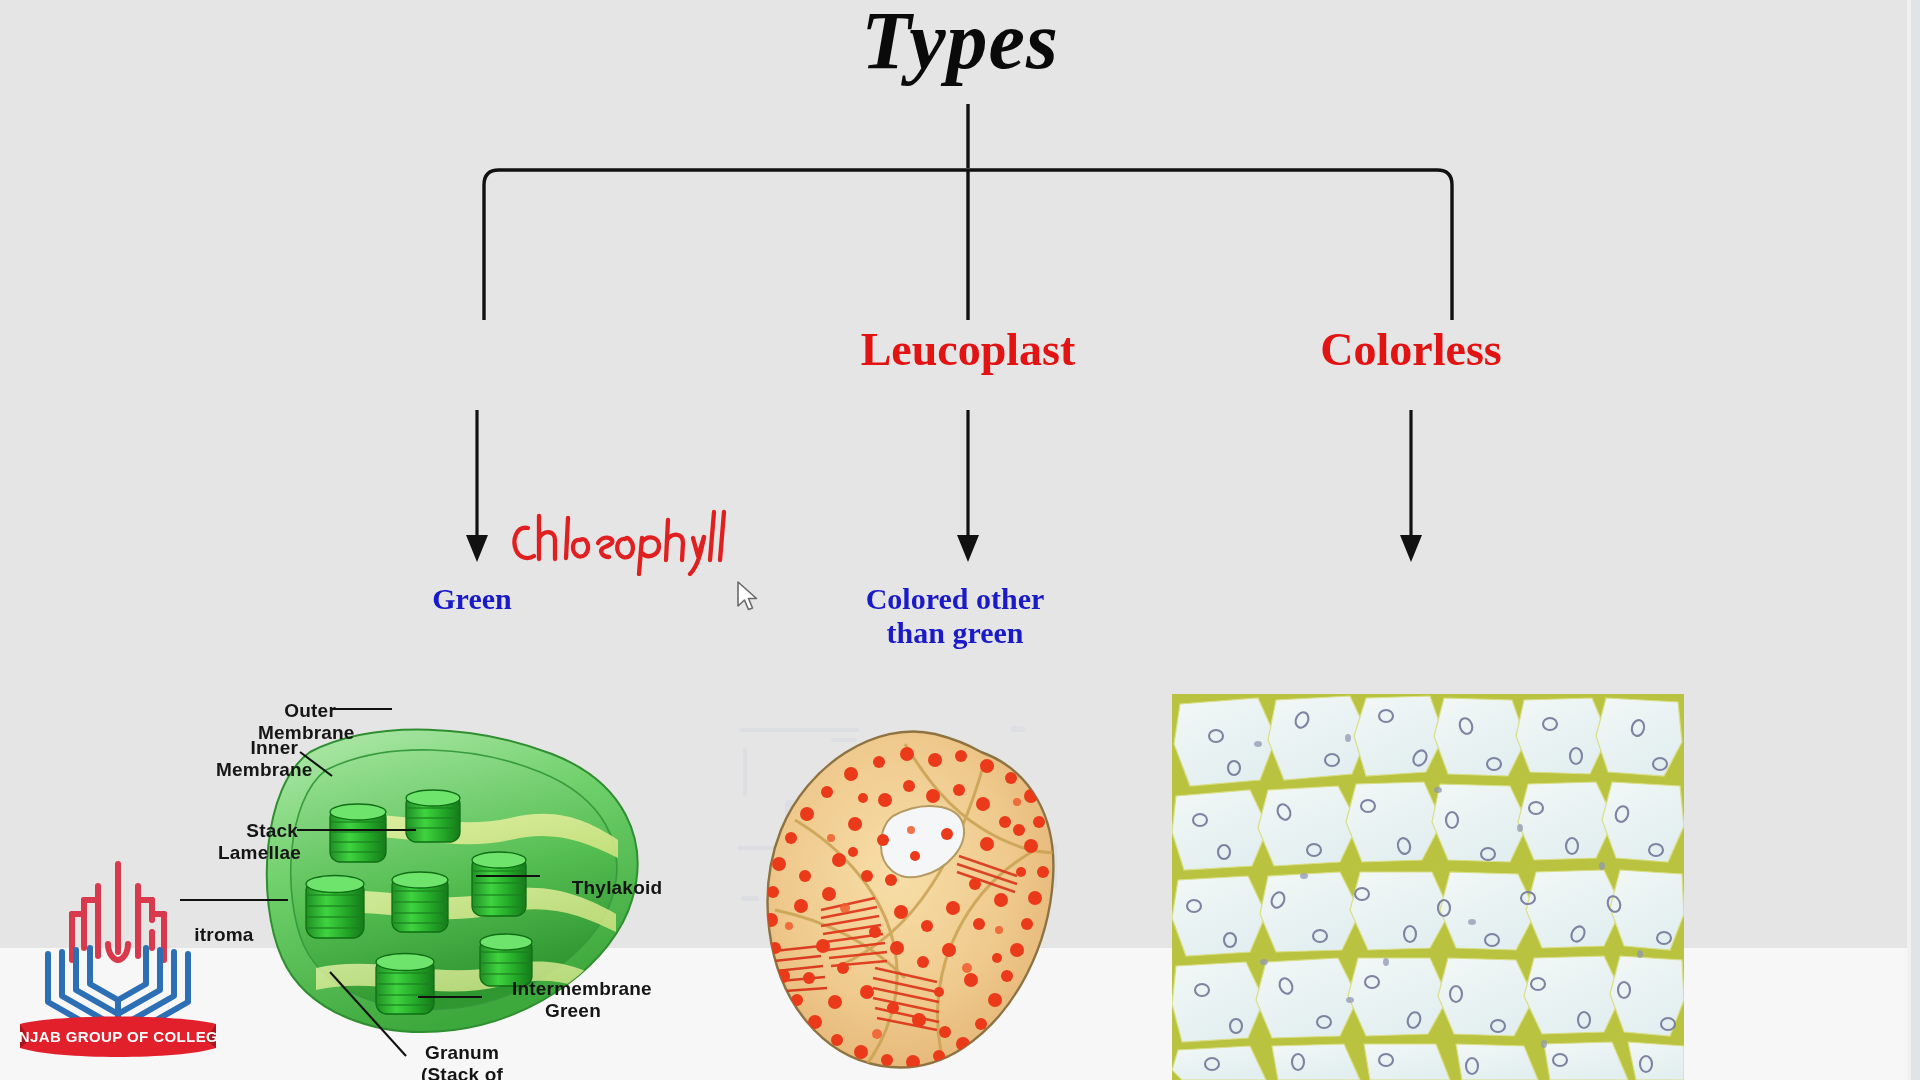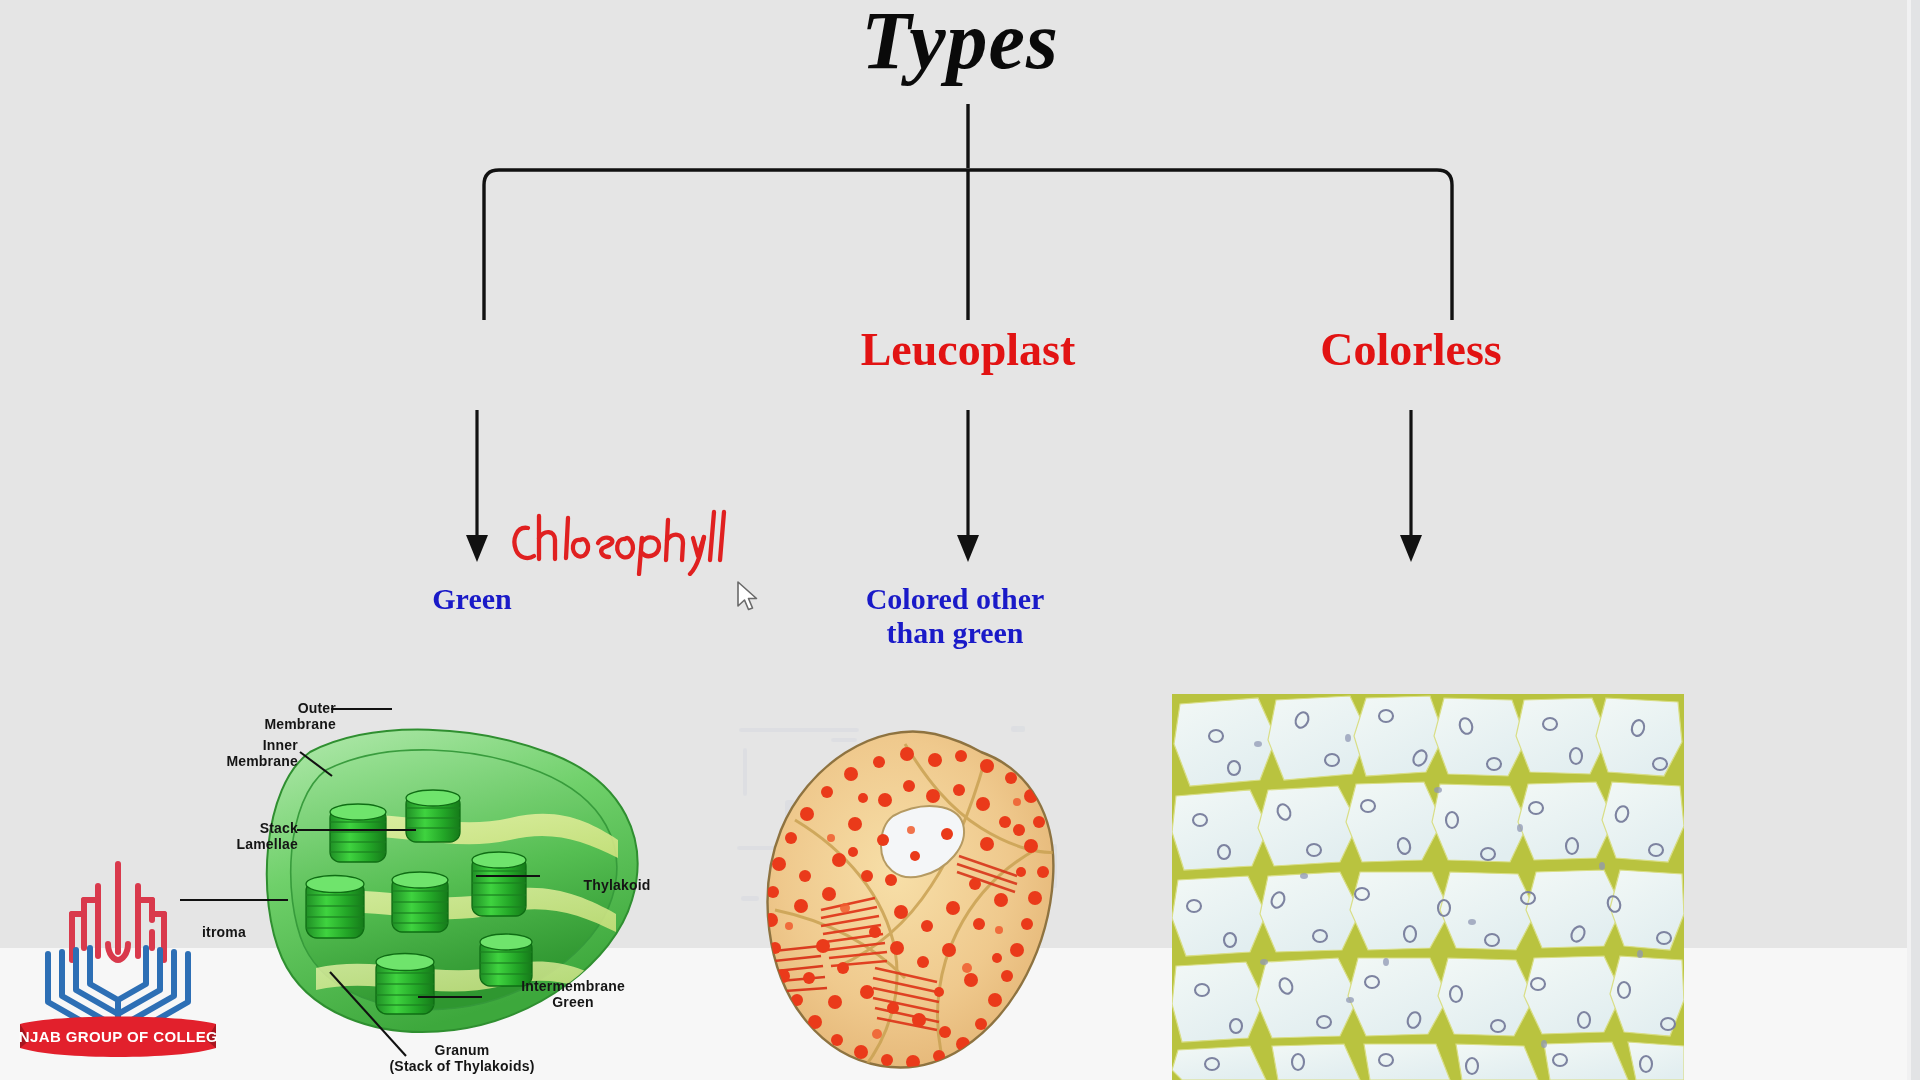--- a/index.html
+++ b/index.html
@@ -60,21 +60,21 @@
 
   
   #cursor{position:absolute;left:735px;top:580px;width:26px;height:34px;}
 
   
   #chloroplast-fig{position:absolute;left:180px;top:690px;width:520px;height:390px;}
   .cp-label{
     position:absolute;
     font-family:"Liberation Sans",sans-serif;
     font-weight:bold;
-    font-size:14px;
+    font-size:19px;
     color:#151515;
     white-space:pre-line;
     line-height:1.15;
     letter-spacing:0.2px;
   }
   .cp-label.ta-r{text-align:right;}
   .cp-label.ta-l{text-align:center;}
   .cp-label.ta-c{text-align:center;}
 
   

